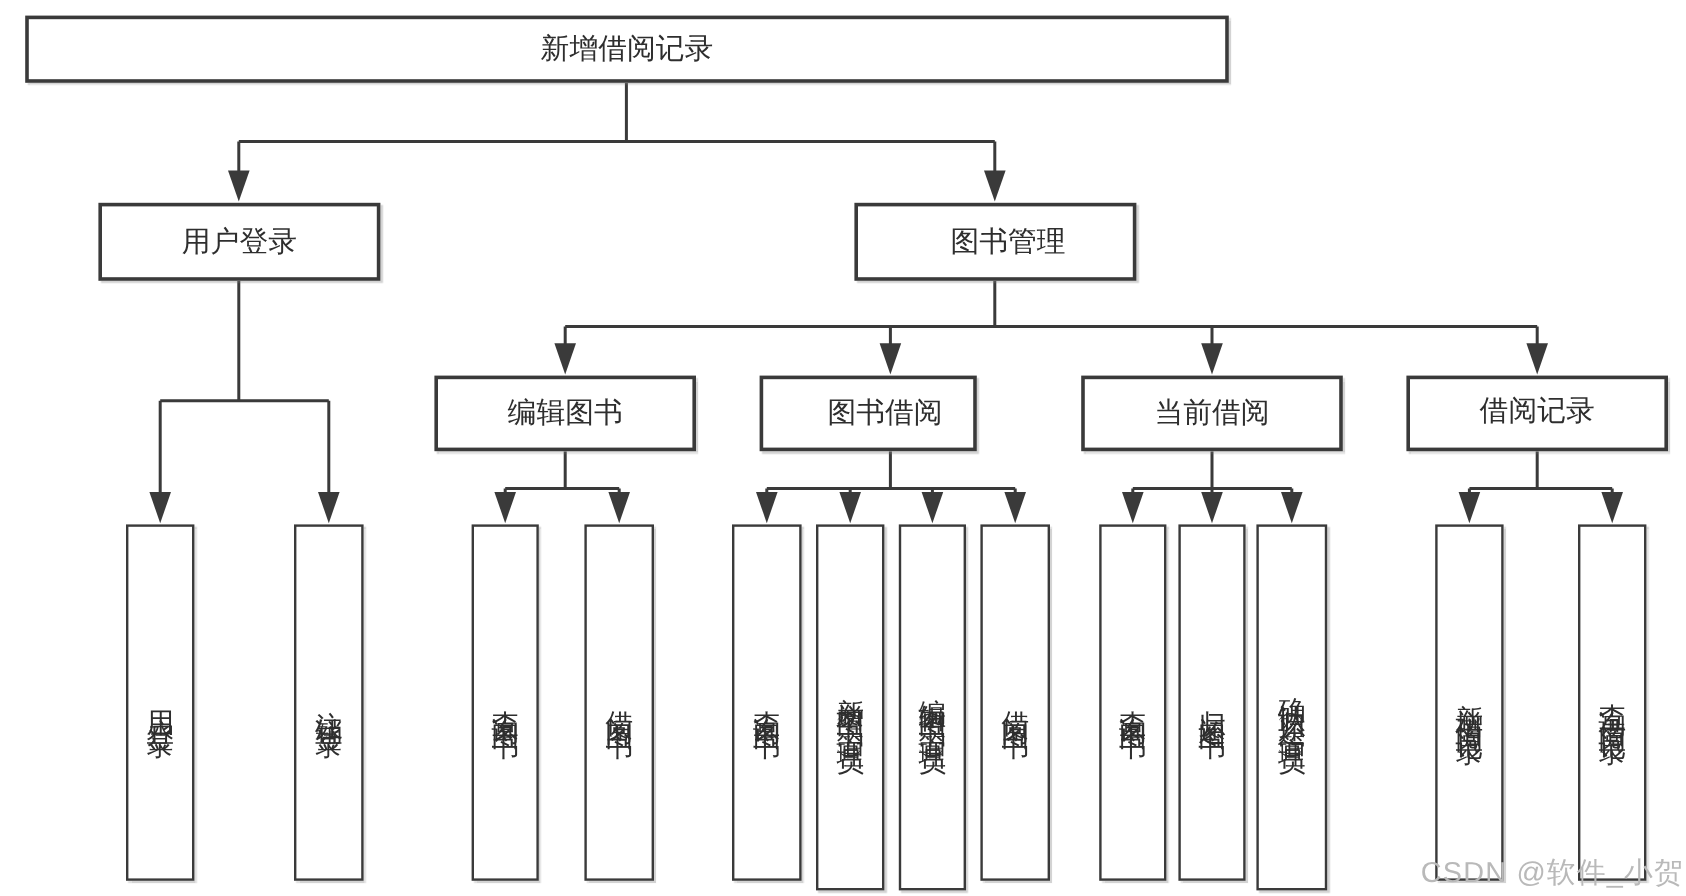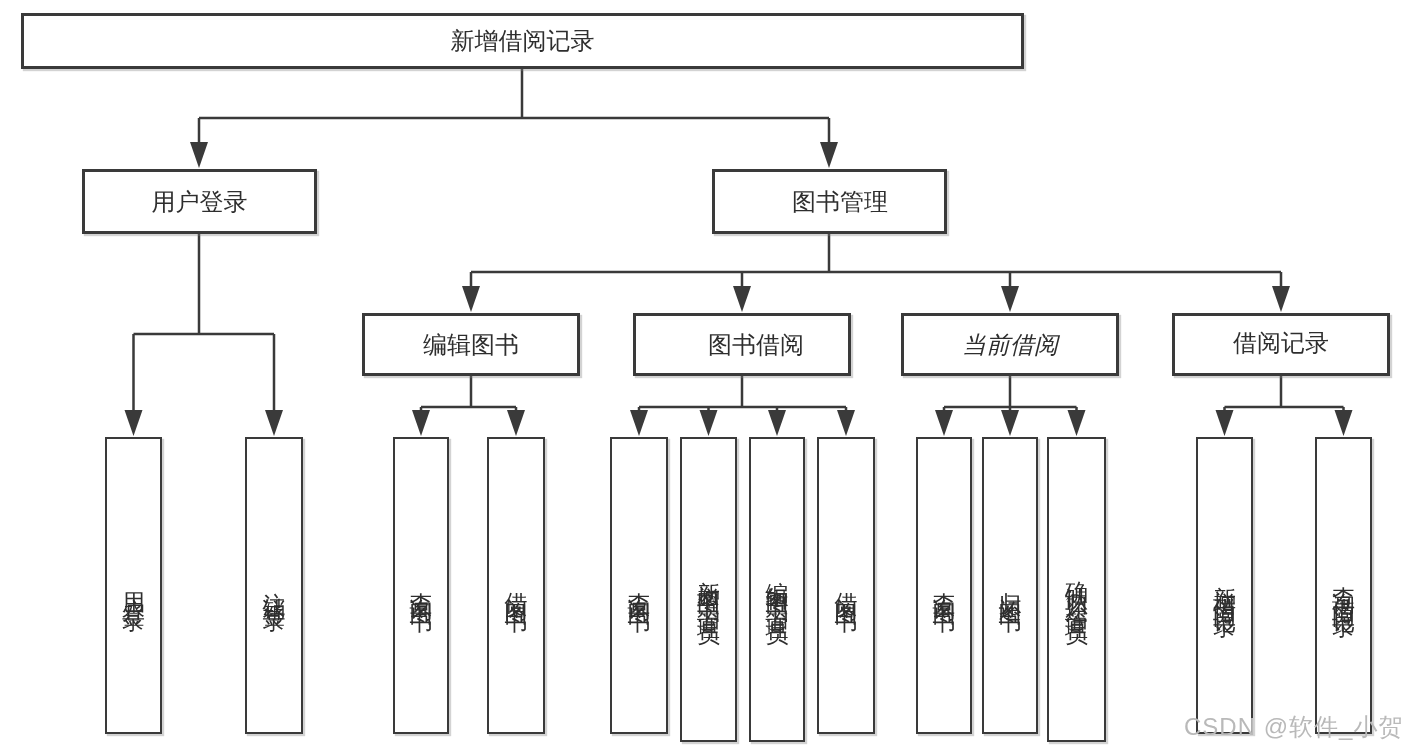--- a/index.html
+++ b/index.html
@@ -79,22 +79,22 @@
         <polygon points="1334.5,410 1352.5,410 1343.5,436"></polygon>
       </g>
   </svg>
 
   <div class="box" style="left:21px; top:13px; width:1003px; height:56px;">新增借阅记录</div>
 
   <div class="box" style="left:82px; top:169px; width:235px; height:65px;">用户登录</div>
   <div class="box" style="left:712px; top:169px; width:235px; height:65px;padding-left:21px;">图书管理</div>
 
   <div class="box" style="left:362px; top:313px; width:218px; height:63px;">编辑图书</div>
-  <div class="box" style="left:633px; top:313px; width:218px; height:63px;padding-left:28px;">图书借阅</div>
-  <div class="box" style="left:901px; top:313px; width:218px; height:63px;font-style:italic;">当前借阅</div>
+  <div class="box" style="left:633px; top:313px; width:181px; height:63px;padding-left:28px;">图书借阅</div>
+  <div class="box" style="left:901px; top:313px; width:218px; height:63px;">当前借阅</div>
   <div class="box" style="left:1172px; top:313px; width:218px; height:63px;font-family:Liberation Mono, monospace;">借阅记录</div>
 
   <div class="box leaf" style="left:105px; top:437px; width:57px; height:297px;">用户登录</div>
   <div class="box leaf" style="left:245px; top:437px; width:58px; height:297px;">注销登录</div>
 
   <div class="box leaf" style="left:393px; top:437px; width:56px; height:297px;">查询图书</div>
   <div class="box leaf" style="left:487px; top:437px; width:58px; height:297px;">借阅图书</div>
 
   <div class="box leaf" style="left:610px; top:437px; width:58px; height:297px;">查询图书</div>
   <div class="box leaf" style="left:680px; top:437px; width:57px; height:305px;">新增图书（管理员）</div>

